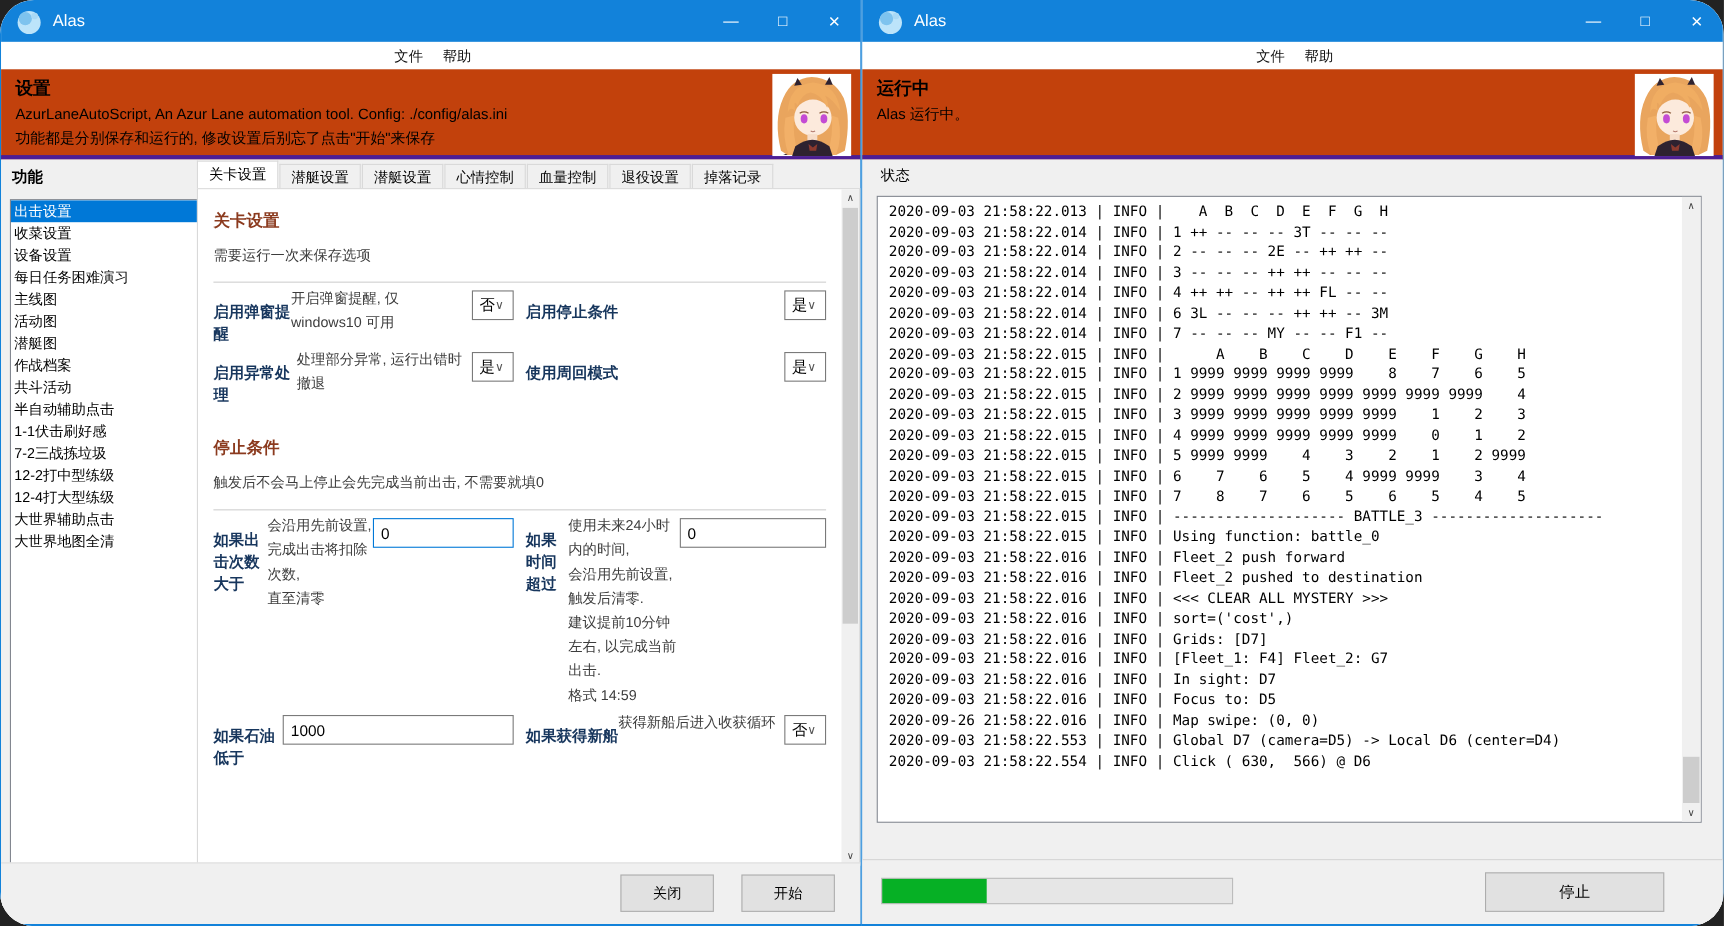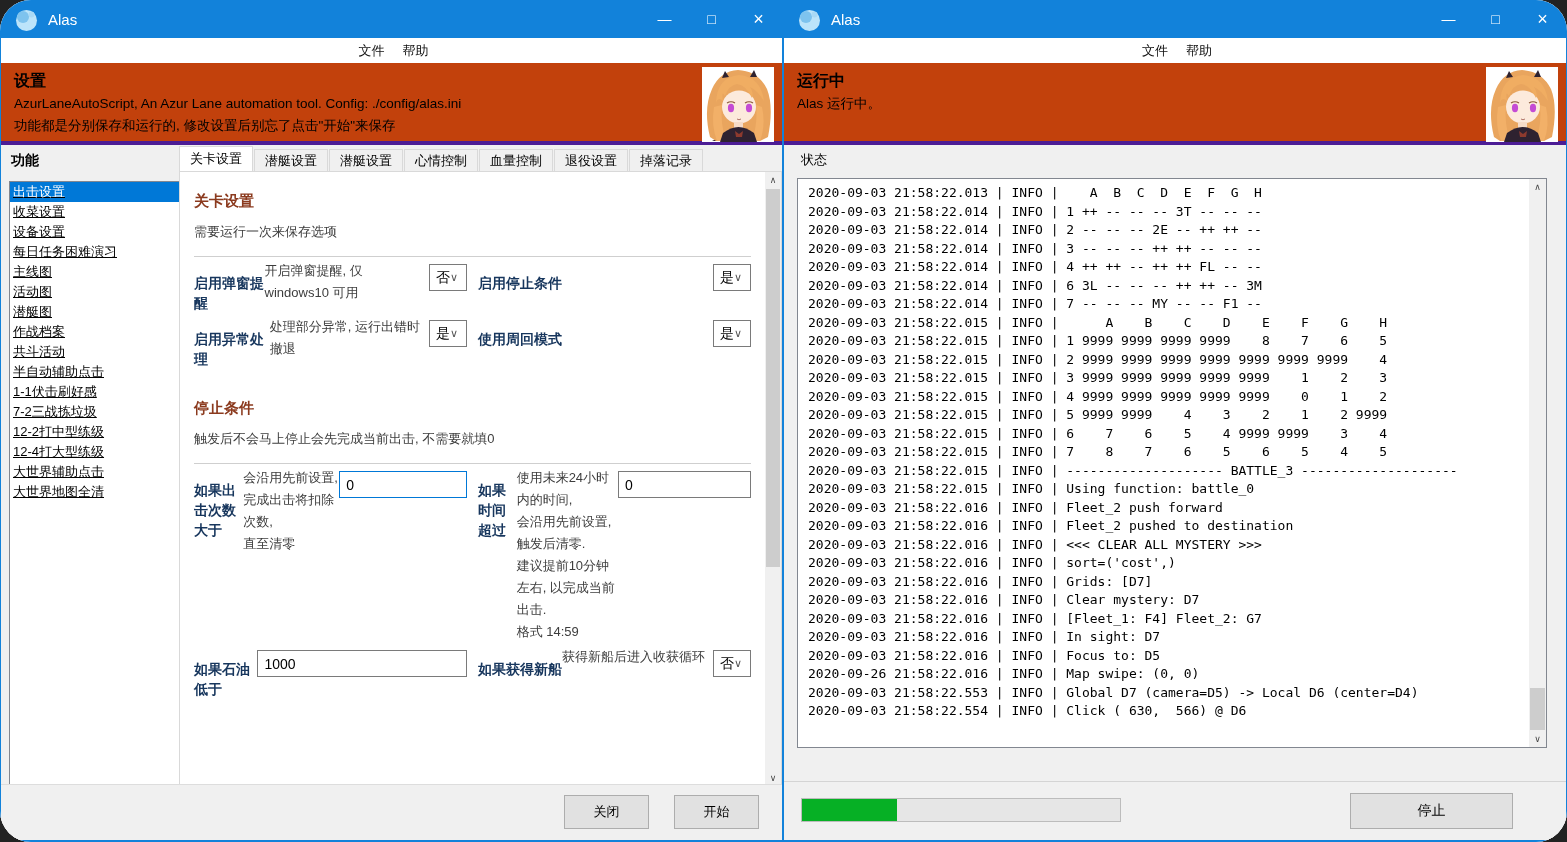--- a/index.html
+++ b/index.html
@@ -30,21 +30,21 @@
               position:relative;padding:5px 0 0 13px;box-sizing:border-box;}
   .hdr-title{font-size:16px;font-weight:bold;line-height:25px;color:#000;}
   .hdr-sub,.hdr-note{font-size:13.5px;line-height:22px;color:#000;}
   .avatar{position:absolute;top:4px;right:8px;width:72px;height:75px;}
 
   .main{position:absolute;left:0;right:0;top:145px;bottom:0;background:#f0f0f0;}
 
   
   .sidebar-title{position:absolute;left:10px;top:7px;font-size:14px;font-weight:bold;color:#000;}
   .listbox{position:absolute;left:8px;top:36px;width:186px;height:606px;background:#fff;
-           border:1px solid #828790;box-sizing:border-box;overflow:hidden;text-decoration:underline;}
+           border:1px solid #828790;box-sizing:border-box;overflow:hidden;}
   .list-item{height:20px;line-height:20px;font-size:13px;padding-left:3px;white-space:nowrap;color:#000;}
   .list-item.selected{background:#0078d7;color:#fff;}
 
   
   .tabs{position:absolute;left:178px;top:2px;height:24px;display:flex;align-items:flex-end;}
   .tab{height:21px;line-height:21px;padding:0 10px;font-size:13px;background:#f0f0f0;
        border:1px solid #d9d9d9;border-bottom:none;margin-right:1px;color:#000;}
   .tab.active{height:24px;line-height:24px;background:#fff;position:relative;z-index:2;}
 
   
@@ -332,21 +332,20 @@
             <div class="log-line">2020-09-03 21:58:22.015 | INFO | 5 9999 9999    4    3    2    1    2 9999</div>
             <div class="log-line">2020-09-03 21:58:22.015 | INFO | 6    7    6    5    4 9999 9999    3    4</div>
             <div class="log-line">2020-09-03 21:58:22.015 | INFO | 7    8    7    6    5    6    5    4    5</div>
             <div class="log-line">2020-09-03 21:58:22.015 | INFO | -------------------- BATTLE_3 --------------------</div>
             <div class="log-line">2020-09-03 21:58:22.015 | INFO | Using function: battle_0</div>
             <div class="log-line">2020-09-03 21:58:22.016 | INFO | Fleet_2 push forward</div>
             <div class="log-line">2020-09-03 21:58:22.016 | INFO | Fleet_2 pushed to destination</div>
             <div class="log-line">2020-09-03 21:58:22.016 | INFO | &lt;&lt;&lt; CLEAR ALL MYSTERY &gt;&gt;&gt;</div>
             <div class="log-line">2020-09-03 21:58:22.016 | INFO | sort=('cost',)</div>
             <div class="log-line">2020-09-03 21:58:22.016 | INFO | Grids: [D7]</div>
-            <div class="log-line">2020-09-03 21:58:22.016 | INFO | Clear mystery: D7</div>
             <div class="log-line">2020-09-03 21:58:22.016 | INFO | [Fleet_1: F4] Fleet_2: G7</div>
             <div class="log-line">2020-09-03 21:58:22.016 | INFO | In sight: D7</div>
             <div class="log-line">2020-09-03 21:58:22.016 | INFO | Focus to: D5</div>
             <div class="log-line">2020-09-26 21:58:22.016 | INFO | Map swipe: (0, 0)</div>
             <div class="log-line">2020-09-03 21:58:22.553 | INFO | Global D7 (camera=D5) -&gt; Local D6 (center=D4)</div>
             <div class="log-line">2020-09-03 21:58:22.554 | INFO | Click ( 630,  566) @ D6</div>
           </div>
         <div class="log-scroll">
           <div class="s-arrow up">∧</div>
           <div class="s-thumb" style="top:509px;height:42px;"></div>

